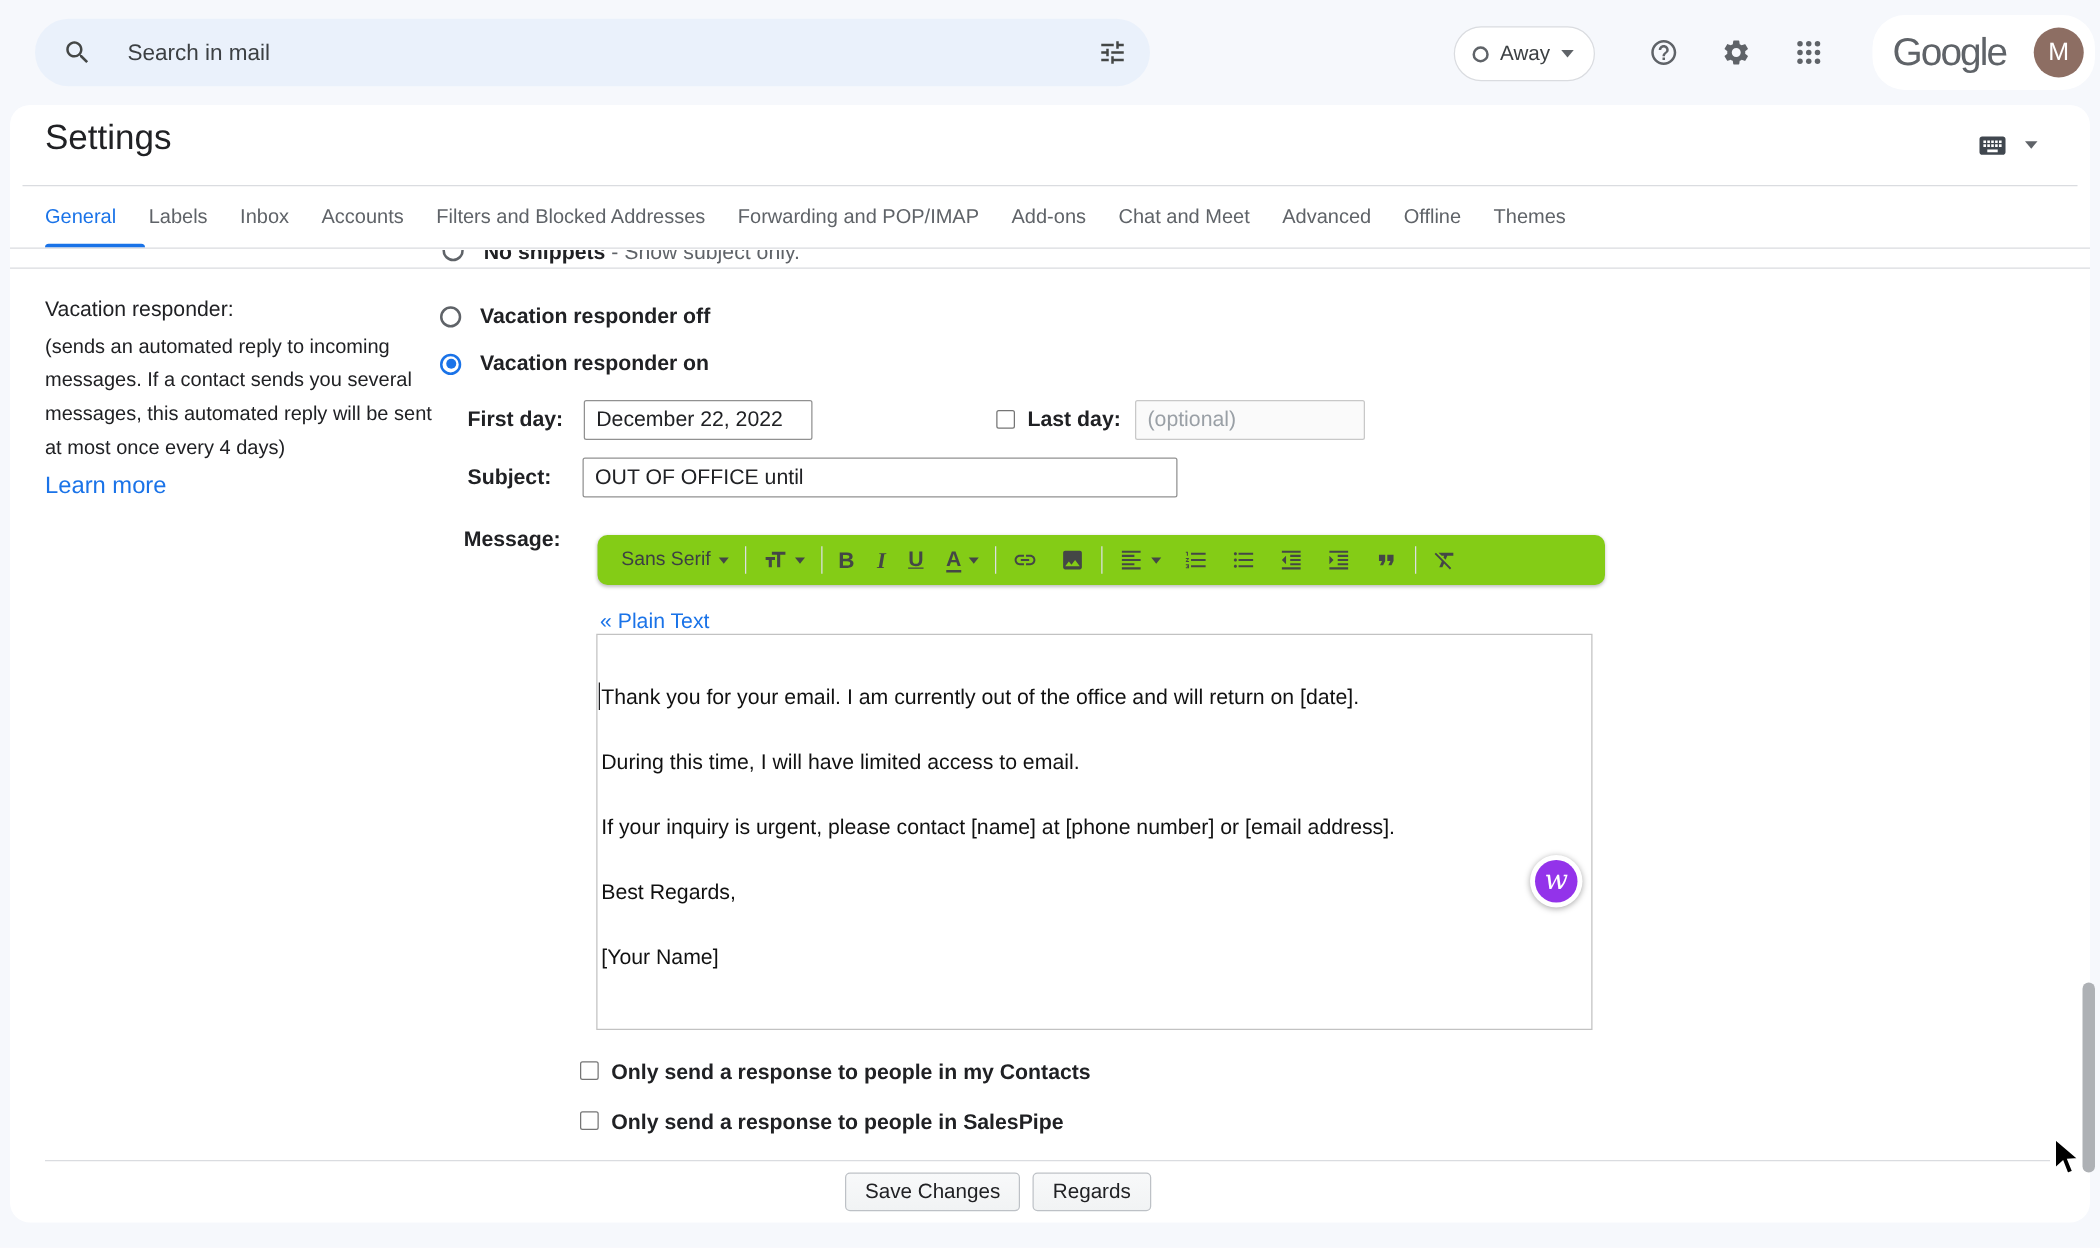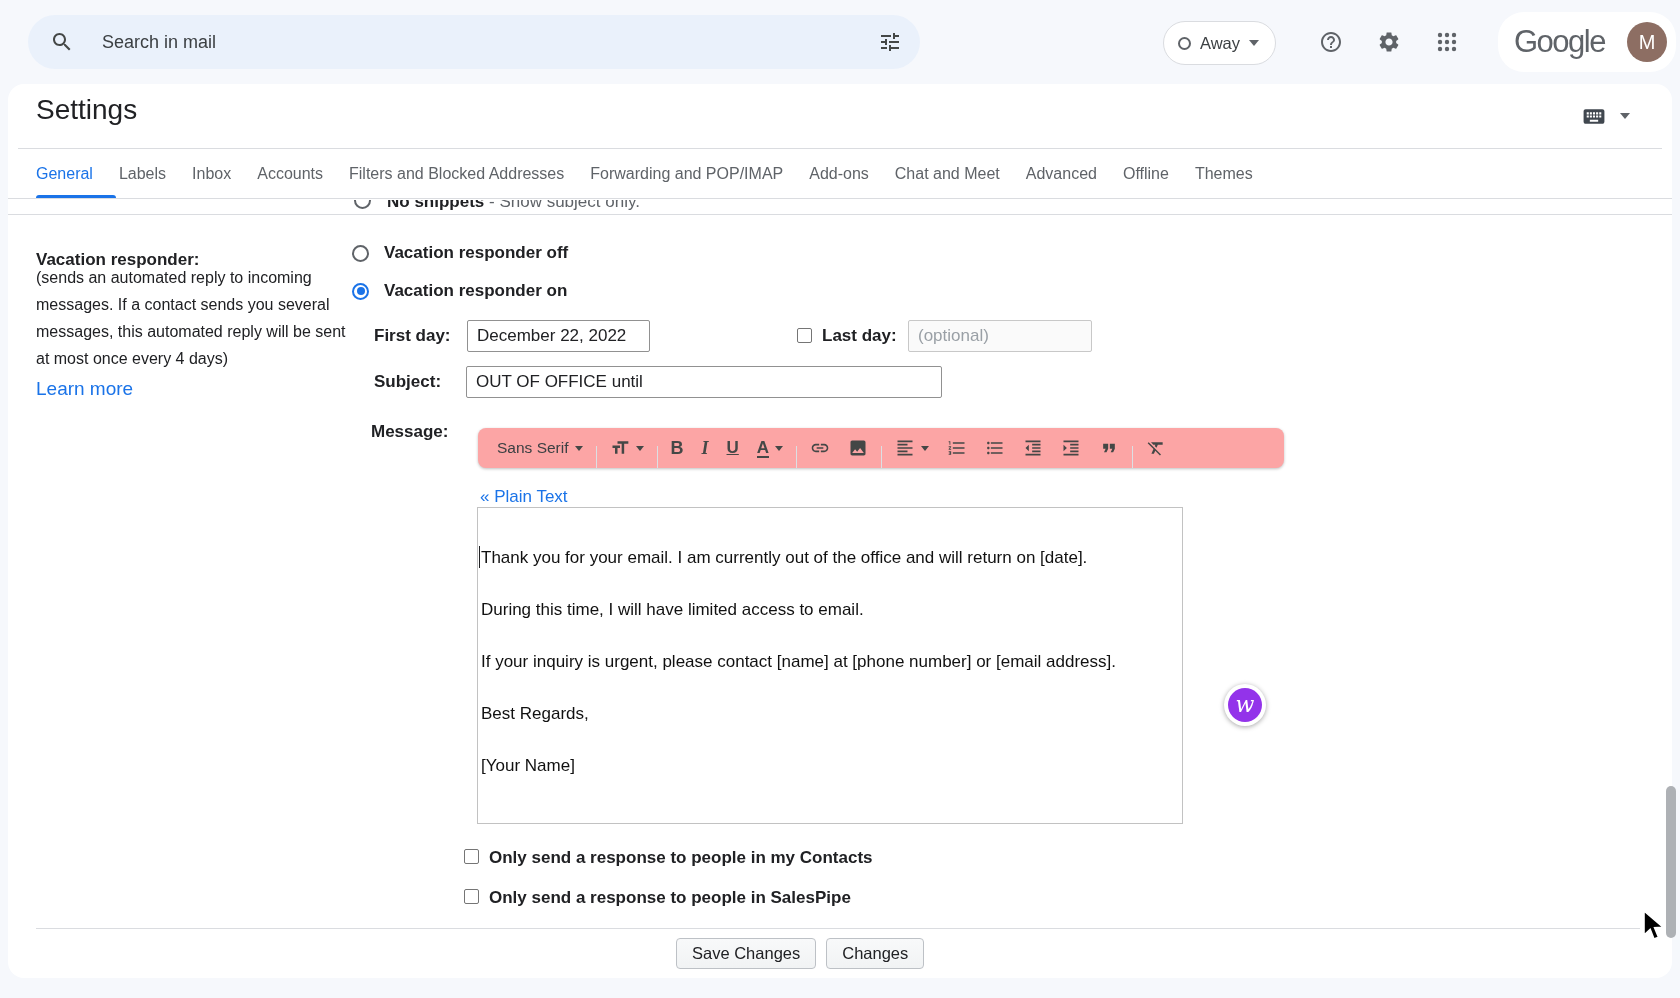--- a/index.html
+++ b/index.html
@@ -43,43 +43,43 @@
   .clip-row .txt b{color:#202124;}
   .clip-row .txt span{color:#5f6368;}
   
   .radio{width:17px;height:17px;border:2px solid #5f6368;border-radius:50%;background:#fff;box-sizing:border-box;cursor:pointer;}
   .radio.checked{border-color:#1a73e8;position:relative;}
   .radio.checked::after{content:"";position:absolute;inset:2.5px;background:#1a73e8;border-radius:50%;}
   .cbx{position:absolute;width:15px;height:15px;border:1px solid #757575;border-radius:2px;background:#fff;box-sizing:border-box;cursor:pointer;}
   .radio-row{position:absolute;display:flex;align-items:center;gap:15px;}
   .radio-row .rlbl{font-size:17px;font-weight:700;color:#202124;}
   
-  .vr-heading{position:absolute;left:36px;top:250px;font-size:17px;font-weight:700;}
+  .vr-heading{position:absolute;left:36px;top:238px;font-size:17px;font-weight:400;}
   .vr-desc{position:absolute;left:36px;top:264px;width:320px;font-size:16px;line-height:27px;color:#202124;}
   .vr-learn{position:absolute;left:36px;top:378px;font-size:19px;color:#1a73e8;cursor:pointer;text-decoration:none;}
   
   .flabel{position:absolute;font-size:17px;font-weight:700;color:#202124;line-height:32px;}
   .txt-input{position:absolute;height:32px;box-sizing:border-box;border:1px solid #919191;background:#fff;
              font-family:"Liberation Sans",sans-serif;font-size:17px;color:#202124;padding:0 9px;border-radius:2px;}
   .txt-input.gray{background:#fafafa;border-color:#c8c8c8;}
   .txt-input.gray::placeholder{color:#9aa0a6;}
   
-  .toolbar{position:absolute;left:478px;top:428px;width:806px;height:40px;background:#fca5a5;border-radius:8px;
-           box-shadow:0 1px 3px rgba(0,0,0,.25);display:flex;align-items:flex-end;padding:0 10px;box-sizing:border-box;color:#444746;}
+  .toolbar{position:absolute;left:478px;top:428px;width:806px;height:40px;background:#84cc16;border-radius:8px;
+           box-shadow:0 1px 3px rgba(0,0,0,.25);display:flex;align-items:center;padding:0 10px;box-sizing:border-box;color:#444746;}
   .titem{display:flex;align-items:center;justify-content:center;gap:6px;padding:0 9px;cursor:pointer;height:100%;}
   .tsep{width:1px;height:22px;background:#dcdfe3;margin:0 4px;flex:none;}
   .font-name{font-size:15.5px;color:#3c4043;}
   .glyph-b{font-size:18px;font-weight:800;}
   .glyph-i{font-family:"Liberation Serif",serif;font-style:italic;font-weight:700;font-size:18px;}
   .glyph-u{font-size:17px;font-weight:600;text-decoration:underline;}
   .glyph-a{font-size:17px;font-weight:700;border-bottom:2px solid #444746;line-height:17px;}
   .toolbar svg{fill:#444746;}
   
   .plain-link{position:absolute;left:480px;top:487px;font-size:17px;color:#1a73e8;cursor:pointer;text-decoration:none;}
-  .msgbox{position:absolute;left:477px;top:507px;width:706px;height:317px;border:1px solid #c2c2c2;background:#fff;
+  .msgbox{position:absolute;left:477px;top:507px;width:797px;height:317px;border:1px solid #c2c2c2;background:#fff;
           box-sizing:border-box;padding:37px 24px 0 3px;font-size:17px;color:#111;overflow:hidden;cursor:text;}
   .msgbox p{margin:0 0 26px;line-height:26px;}
   .text-caret{position:absolute;left:478.5px;top:546px;width:1.5px;height:22px;background:#202124;}
   
   .w-badge{position:absolute;left:1224px;top:684px;width:42px;height:42px;border-radius:50%;background:#fff;
            box-shadow:0 1px 5px rgba(0,0,0,.35);display:flex;align-items:center;justify-content:center;cursor:pointer;}
   .w-badge .inner{width:34px;height:34px;border-radius:50%;background:#9333ea;color:#fff;
                   font-family:"DejaVu Serif",serif;font-style:italic;font-size:22px;
                   display:flex;align-items:center;justify-content:center;padding-bottom:2px;box-sizing:border-box;}
   
@@ -283,21 +283,21 @@
 
   <span class="cbx" style="left:464px;top:849px;"></span>
   <div class="cbx-lbl" style="left:489px;top:848px;">Only send a response to people in my Contacts</div>
   <span class="cbx" style="left:464px;top:889px;"></span>
   <div class="cbx-lbl" style="left:489px;top:888px;">Only send a response to people in SalesPipe</div>
 
   <div class="divider" style="left:36px;top:928px;width:1604px;"></div>
 
   <div class="actions">
     <button class="btn">Save Changes</button>
-    <button class="btn">Changes</button>
+    <button class="btn">Regards</button>
   </div>
 
   <div class="scroll-thumb"></div>
   <svg class="cursor" width="28" height="34" viewBox="0 0 28 34">
       <path d="M4 1 L4 25 L10.2 19.4 L14 29 L18.5 27.2 L14.6 17.8 L23 17.2 Z" fill="#000" stroke="#fff" stroke-width="1.6"></path>
     </svg>
 
 </div>
 
 </body></html>

